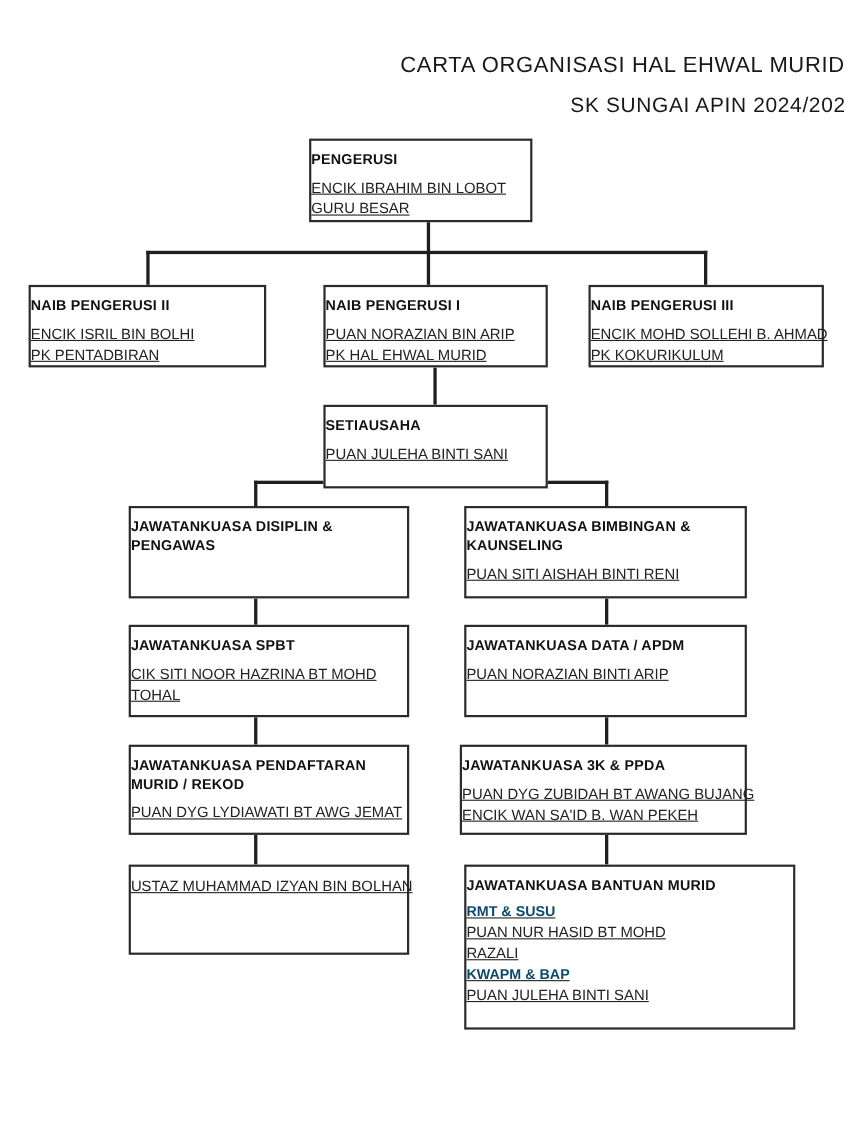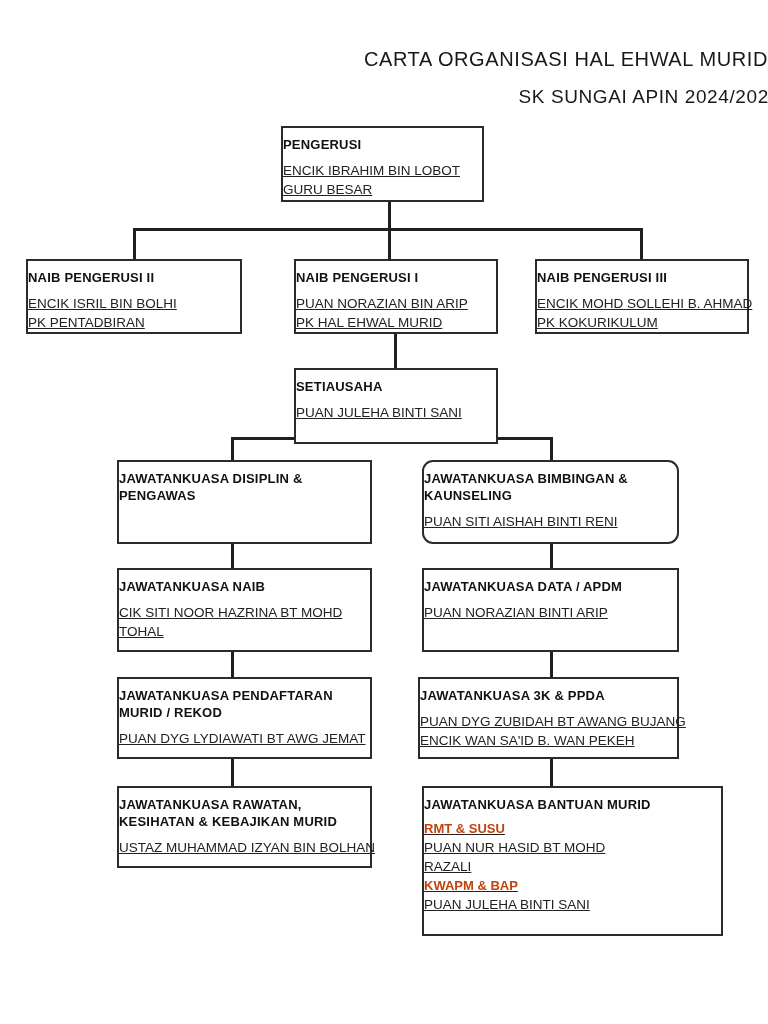--- a/index.html
+++ b/index.html
@@ -14,21 +14,21 @@
   }
   .box{
     position:absolute;box-sizing:border-box;background:#ffffff;
     border:2px solid #2b2b2b;text-align:left;
   }
   .bt-wrap{padding-top:8px;}
   .bt{font-weight:bold;font-size:13px;line-height:17px;letter-spacing:.2px;color:#111111;white-space:nowrap;}
   .bb{margin-top:8px;font-size:13.5px;line-height:19px;color:#222222;text-decoration:underline;}
   .bb div{white-space:nowrap;}
   .bb.tight{margin-top:6px;}
-  .t2{font-weight:bold;font-size:13px;color:#c2410c;}
+  .t2{font-weight:bold;font-size:13px;color:#0c4a6e;}
   .vline,.hline{position:absolute;background:#1f1f1f;}
 </style>
 </head>
 <body>
 
 <div class="page">
 
   <div class="main-title" style="top:48px;">CARTA ORGANISASI HAL EHWAL MURID</div>
   <div class="main-title" style="top:86px;font-size:19px;margin-left:12px;">SK SUNGAI APIN 2024/2025</div>
 
@@ -97,33 +97,33 @@
     </div>
   </div>
 
   <div class="box" style="left:117px;top:460px;width:255px;height:84px;">
     <div class="bt-wrap">
       <div class="bt">JAWATANKUASA DISIPLIN &amp;</div>
       <div class="bt">PENGAWAS</div>
     </div>
   </div>
 
-  <div class="box" style="left:422px;top:460px;width:257px;height:84px;border-radius:11px;">
+  <div class="box" style="left:422px;top:460px;width:257px;height:84px;">
     <div class="bt-wrap">
       <div class="bt">JAWATANKUASA BIMBINGAN &amp;</div>
       <div class="bt">KAUNSELING</div>
     </div>
     <div class="bb">
       <div>PUAN SITI AISHAH BINTI RENI</div>
     </div>
   </div>
 
   <div class="box" style="left:117px;top:568px;width:255px;height:84px;">
     <div class="bt-wrap">
-        <div class="bt">JAWATANKUASA NAIB</div>
+        <div class="bt">JAWATANKUASA SPBT</div>
       </div>
     <div class="bb">
       <div>CIK SITI NOOR HAZRINA BT MOHD</div>
       <div>TOHAL</div>
     </div>
   </div>
 
   <div class="box" style="left:422px;top:568px;width:257px;height:84px;">
     <div class="bt-wrap">
         <div class="bt">JAWATANKUASA DATA / APDM</div>
@@ -147,24 +147,20 @@
     <div class="bt-wrap">
         <div class="bt">JAWATANKUASA 3K &amp; PPDA</div>
       </div>
     <div class="bb">
       <div>PUAN DYG ZUBIDAH BT AWANG BUJANG</div>
       <div>ENCIK WAN SA'ID B. WAN PEKEH</div>
     </div>
   </div>
 
   <div class="box" style="left:117px;top:786px;width:255px;height:82px;">
-    <div class="bt-wrap">
-      <div class="bt">JAWATANKUASA RAWATAN,</div>
-      <div class="bt">KESIHATAN &amp; KEBAJIKAN MURID</div>
-    </div>
     <div class="bb">
       <div>USTAZ MUHAMMAD IZYAN BIN BOLHAN</div>
     </div>
   </div>
 
   <div class="box" style="left:422px;top:786px;width:301px;height:150px;">
     <div class="bt-wrap">
         <div class="bt">JAWATANKUASA BANTUAN MURID</div>
       </div>
     <div class="bb tight">

